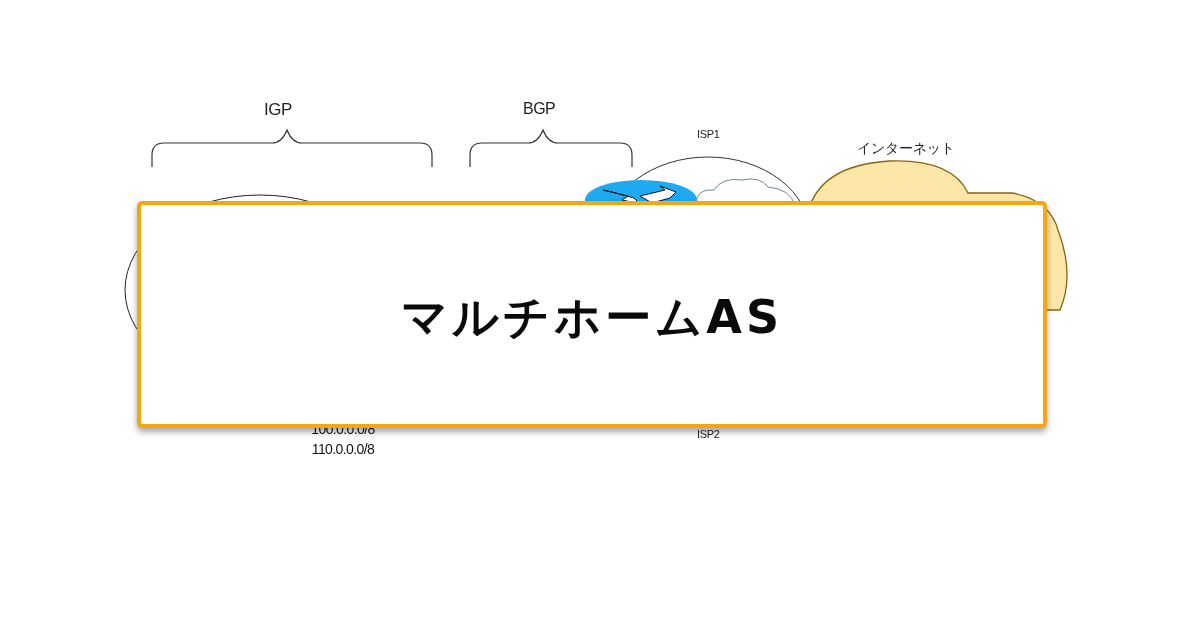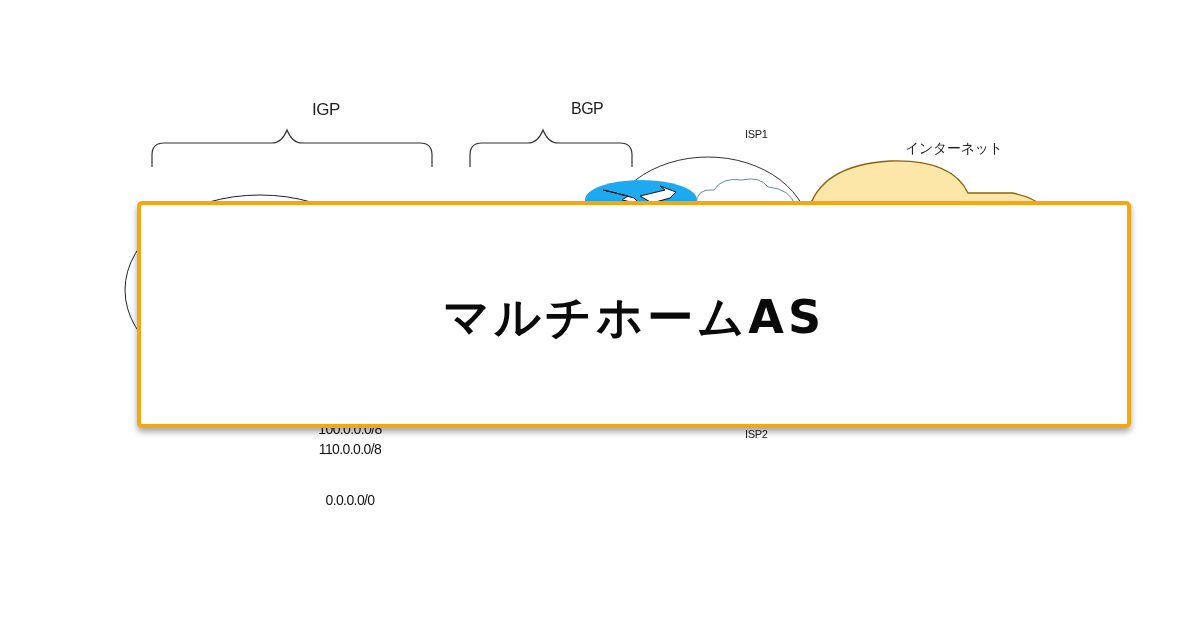--- a/index.html
+++ b/index.html
@@ -2,36 +2,36 @@
 <html><head>
   <meta charset="utf-8">
   <style>
     * { margin: 0; padding: 0; box-sizing: border-box; }
     html, body { width: 1200px; height: 630px; overflow: hidden; background: #ffffff; }
     body { position: relative; font-family: "DejaVu Sans", "Liberation Sans", sans-serif; color: #000; }
 
     .diagram { position: absolute; left: 0; top: 0; width: 1200px; height: 630px; }
     .diagram svg { position: absolute; left: 0; top: 0; }
 
-    .label { position: absolute; font-family: "Liberation Sans", "DejaVu Sans", sans-serif; color: #222; white-space: nowrap; margin-left: 48px; }
+    .label { position: absolute; font-family: "Liberation Sans", "DejaVu Sans", sans-serif; color: #222; white-space: nowrap; }
     .label-igp { left: 264px; top: 100px; font-size: 17px; letter-spacing: -0.5px; }
     .label-bgp { left: 523px; top: 100px; font-size: 16px; letter-spacing: -0.5px; }
     .label-isp1 { left: 697px; top: 128px; font-size: 11px; letter-spacing: -0.3px; text-align: center; }
     .label-internet { left: 857px; top: 140px; font-size: 14px; letter-spacing: -0.3px; }
     .label-isp2 { left: 697px; top: 428px; font-size: 11px; letter-spacing: -0.3px; }
 
-    .route-block { position: absolute; left: 270px; width: 160px; text-align: center; font-family: "Liberation Sans", "DejaVu Sans", sans-serif; font-size: 14px; letter-spacing: -0.6px; color: #111; line-height: 20px; }
+    .route-block { position: absolute; left: 263px; width: 160px; text-align: center; font-family: "Liberation Sans", "DejaVu Sans", sans-serif; font-size: 14px; letter-spacing: -0.6px; color: #111; line-height: 20px; }
     .route-block.redist { top: 419px; }
     .route-block.redist .head { height: 10px; overflow: hidden; line-height: 20px; margin-top: -10px; padding-top: 0; }
     .route-block.default { top: 490px; }
 
     .title-card {
       position: absolute;
       left: 137px; top: 201px;
-      width: 994px; height: 227px;
+      width: 910px; height: 227px;
       background: #ffffff;
       border: 4px solid #f5a712;
       border-radius: 5px;
       box-shadow: 0 4px 6px rgba(0,0,0,0.35);
       display: flex; flex-direction: column; align-items: center; justify-content: center;
     }
     .title-line {
       font-family: "DejaVu Sans", "Liberation Sans", sans-serif;
       font-weight: bold;
       font-size: 46px;
@@ -74,19 +74,18 @@
   <span class="label label-internet">インターネット</span>
   <span class="label label-isp2">ISP2</span>
 
   <div class="route-block redist">
     <div class="head">IGPへ再配送</div>
     <div>100.0.0.0/8</div>
     <div>110.0.0.0/8</div>
   </div>
 
   <div class="route-block default">
-    <div>0.0.0.0/0</div>
   </div>
 </div>
 
 <div class="title-card">
   <div class="title-line l1">マルチホームAS</div>
 </div>
 
 </body></html>

